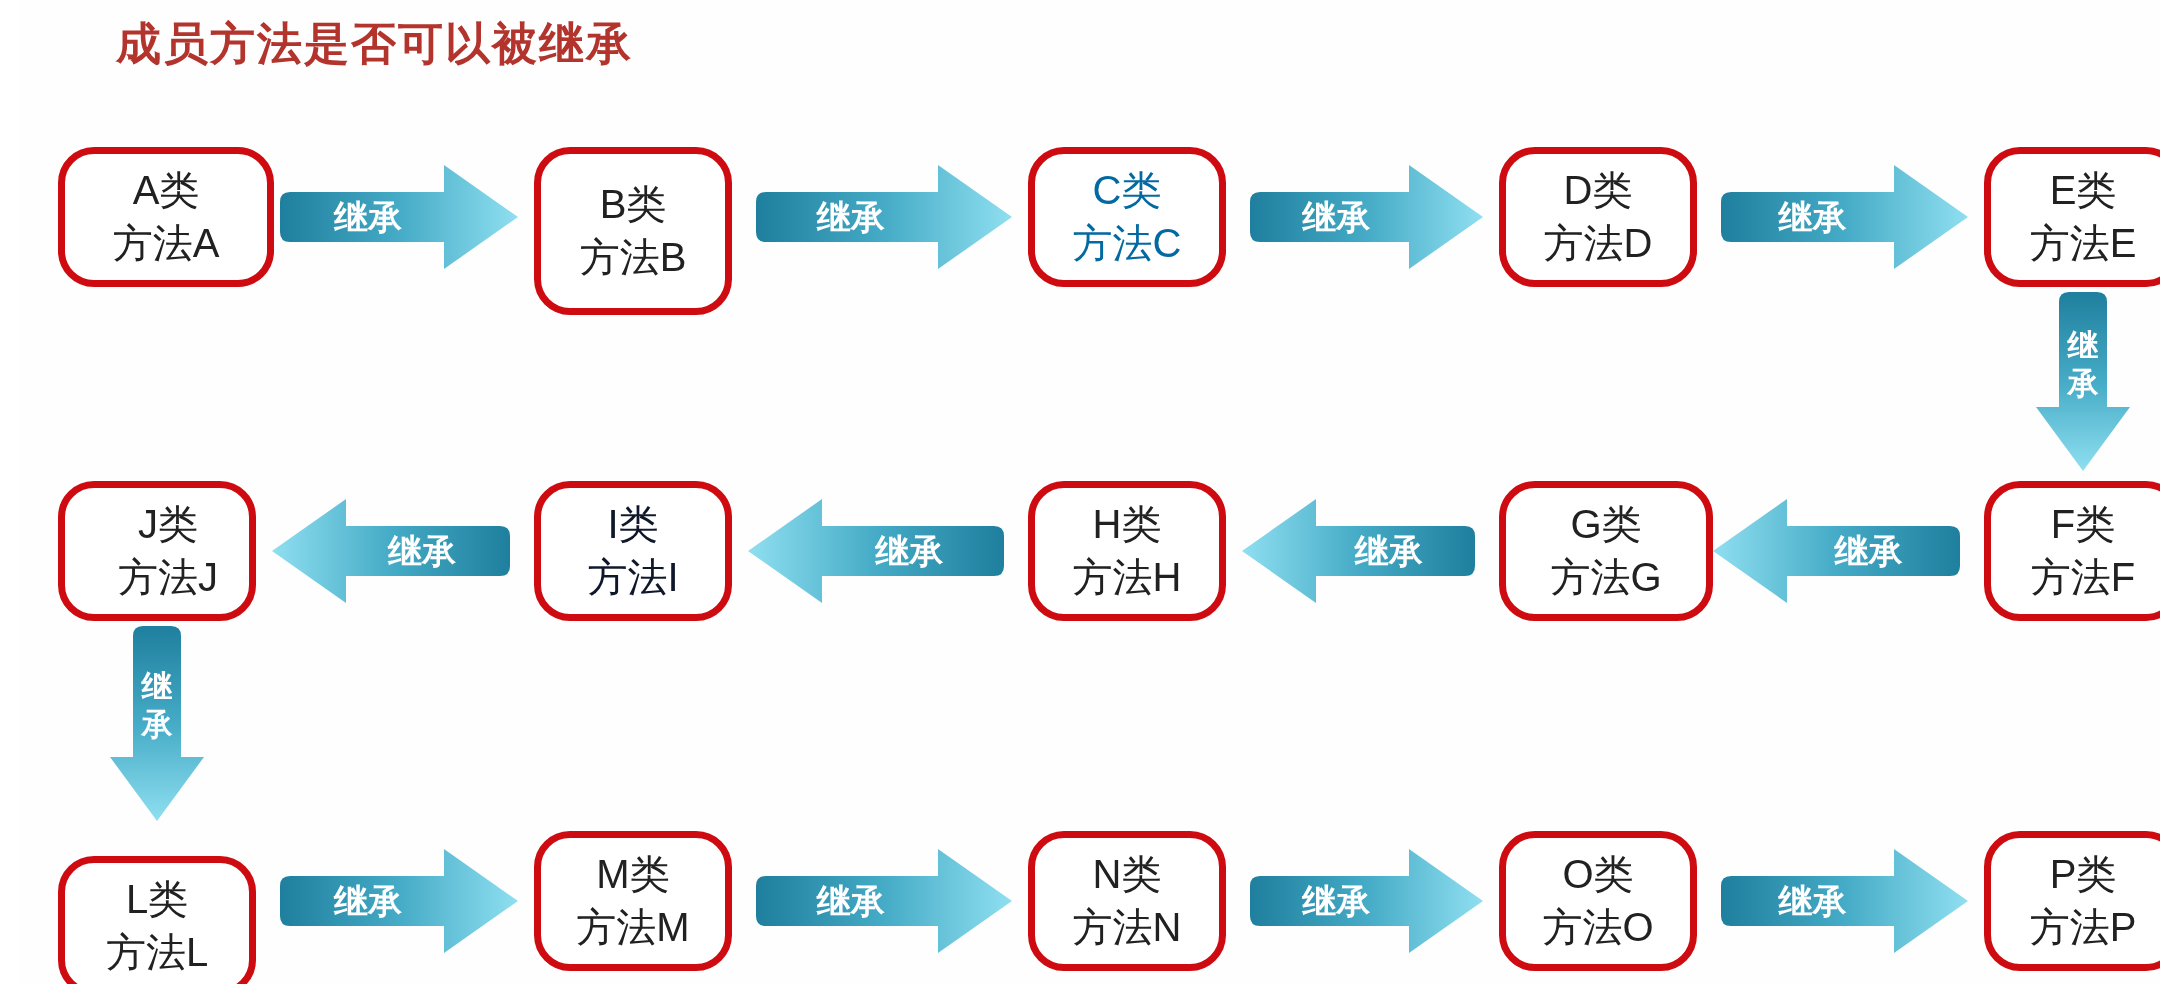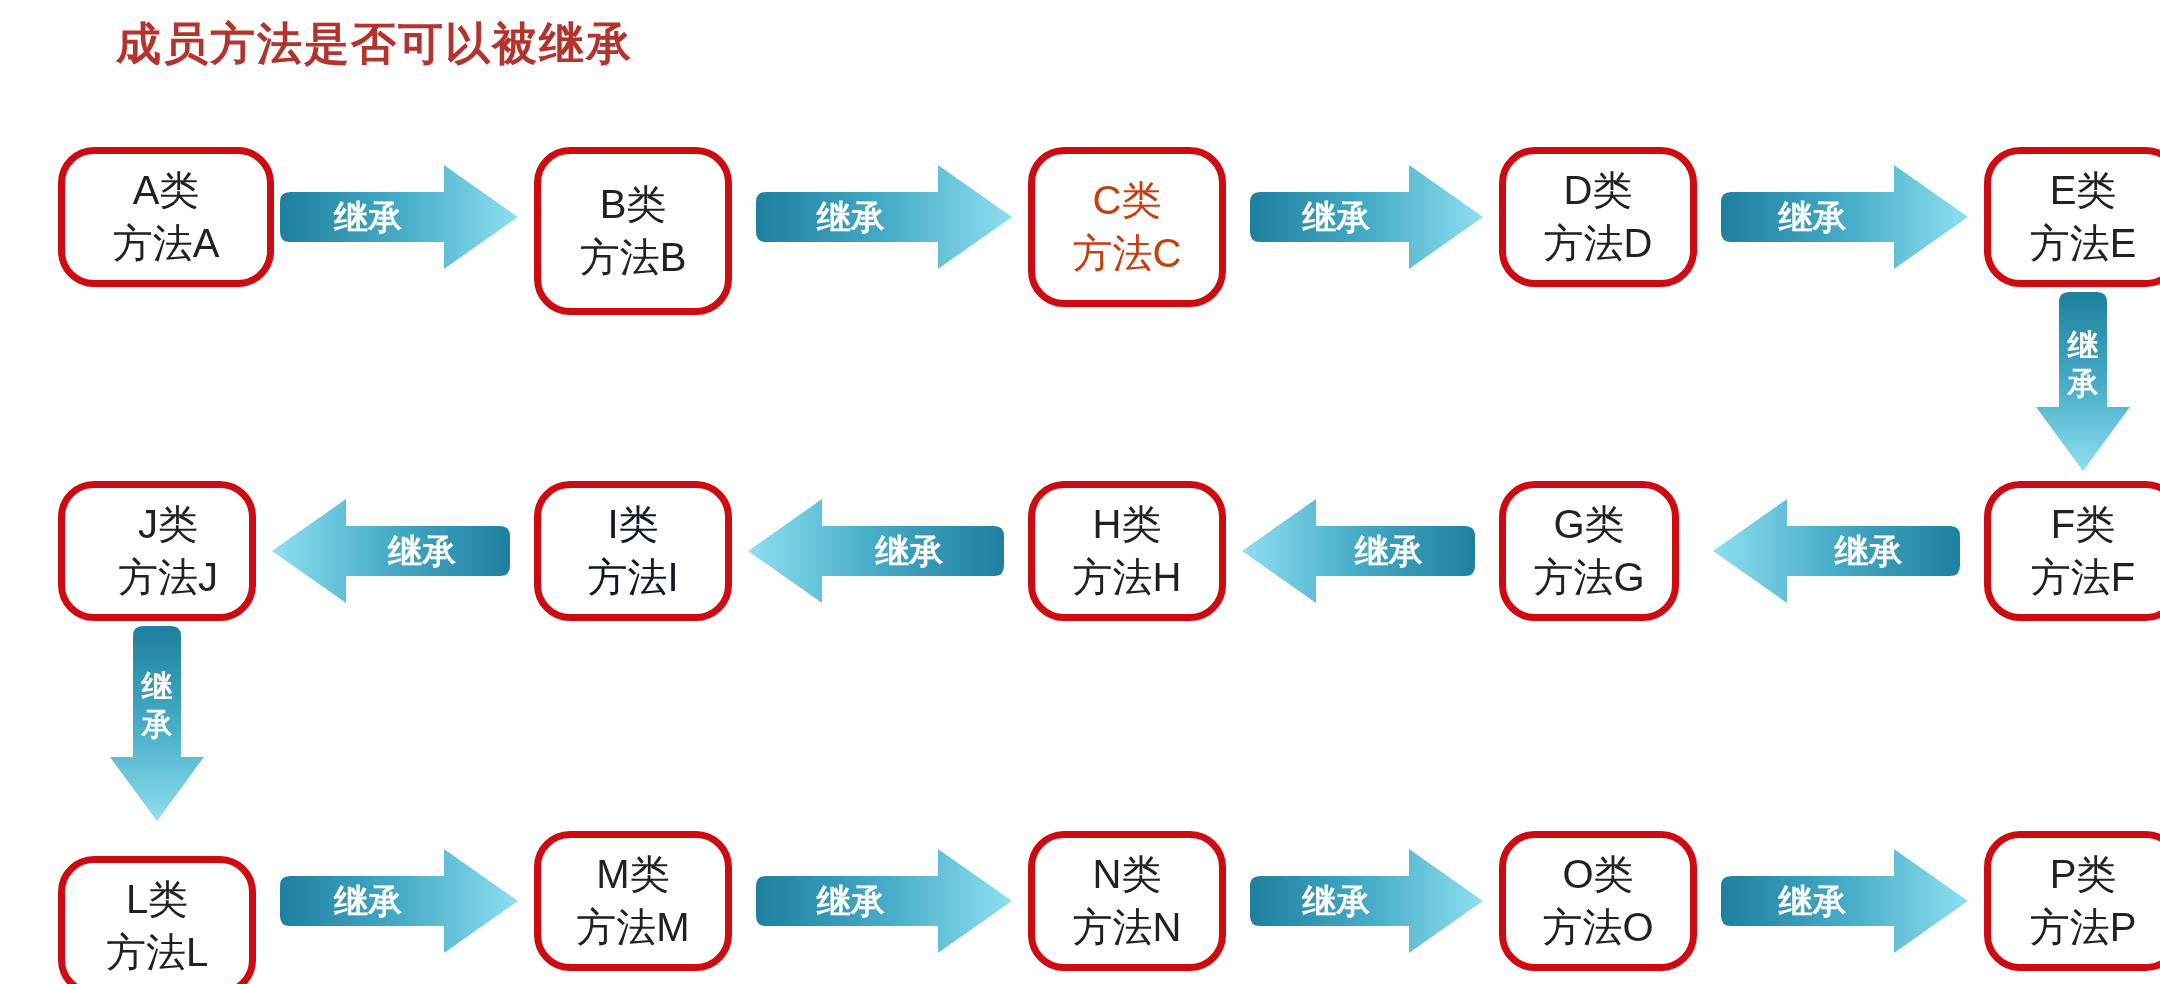--- a/index.html
+++ b/index.html
@@ -50,21 +50,21 @@
   <div class="diagram-title" style="color: rgb(178, 52, 44);">成员方法是否可以被继承</div>
   <div id="diagram-nodes">
       <div class="class-node" style="left: 38px; top: 147px; width: 216px; height: 140px; border-color: rgb(206, 11, 16); color: rgb(33, 33, 33);">
         <div class="node-line">A类</div>
         <div class="node-line">方法A</div>
       </div>
       <div class="class-node" style="left: 514px; top: 147px; width: 198px; height: 168px; border-color: rgb(206, 11, 16); color: rgb(33, 33, 33);">
         <div class="node-line">B类</div>
         <div class="node-line">方法B</div>
       </div>
-      <div class="class-node" style="left: 1008px; top: 147px; width: 198px; height: 160px; border-color: rgb(206, 11, 16); color: #c2410c;">
+      <div class="class-node" style="left: 1008px; top: 147px; width: 198px; height: 140px; border-color: rgb(206, 11, 16); color: #0369a1;">
         <div class="node-line">C类</div>
         <div class="node-line">方法C</div>
       </div>
       <div class="class-node" style="left: 1479px; top: 147px; width: 198px; height: 140px; border-color: rgb(206, 11, 16); color: rgb(33, 33, 33);">
         <div class="node-line">D类</div>
         <div class="node-line">方法D</div>
       </div>
       <div class="class-node" style="left: 1964px; top: 147px; width: 198px; height: 140px; border-color: rgb(206, 11, 16); color: rgb(33, 33, 33);">
         <div class="node-line">E类</div>
         <div class="node-line">方法E</div>
@@ -74,21 +74,21 @@
         <div class="node-line">方法J</div>
       </div>
       <div class="class-node" style="left: 514px; top: 481px; width: 198px; height: 140px; border-color: rgb(206, 11, 16); color: #0f172a;">
         <div class="node-line">I类</div>
         <div class="node-line">方法I</div>
       </div>
       <div class="class-node" style="left: 1008px; top: 481px; width: 198px; height: 140px; border-color: rgb(206, 11, 16); color: rgb(33, 33, 33);">
         <div class="node-line">H类</div>
         <div class="node-line">方法H</div>
       </div>
-      <div class="class-node" style="left: 1479px; top: 481px; width: 180px; height: 140px; border-color: rgb(206, 11, 16); color: rgb(33, 33, 33);">
+      <div class="class-node" style="left: 1479px; top: 481px; width: 214px; height: 140px; border-color: rgb(206, 11, 16); color: rgb(33, 33, 33);">
         <div class="node-line">G类</div>
         <div class="node-line">方法G</div>
       </div>
       <div class="class-node" style="left: 1964px; top: 481px; width: 198px; height: 140px; border-color: rgb(206, 11, 16); color: rgb(33, 33, 33);">
         <div class="node-line">F类</div>
         <div class="node-line">方法F</div>
       </div>
       <div class="class-node" style="left: 38px; top: 856px; width: 198px; height: 140px; border-color: rgb(206, 11, 16); color: rgb(33, 33, 33);">
         <div class="node-line">L类</div>
         <div class="node-line">方法L</div>

